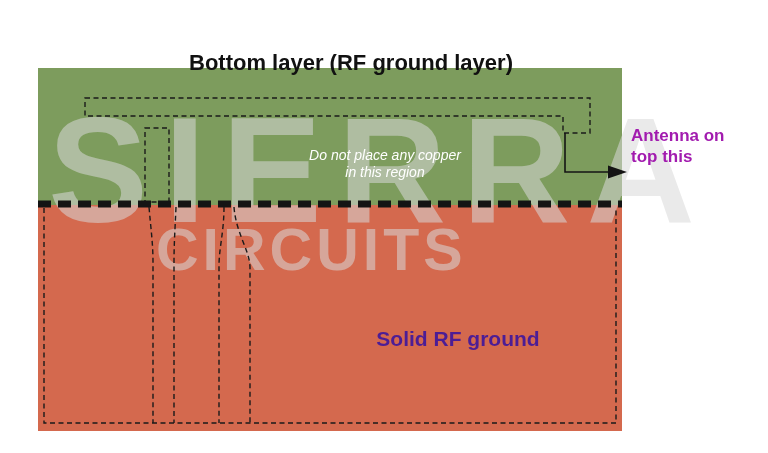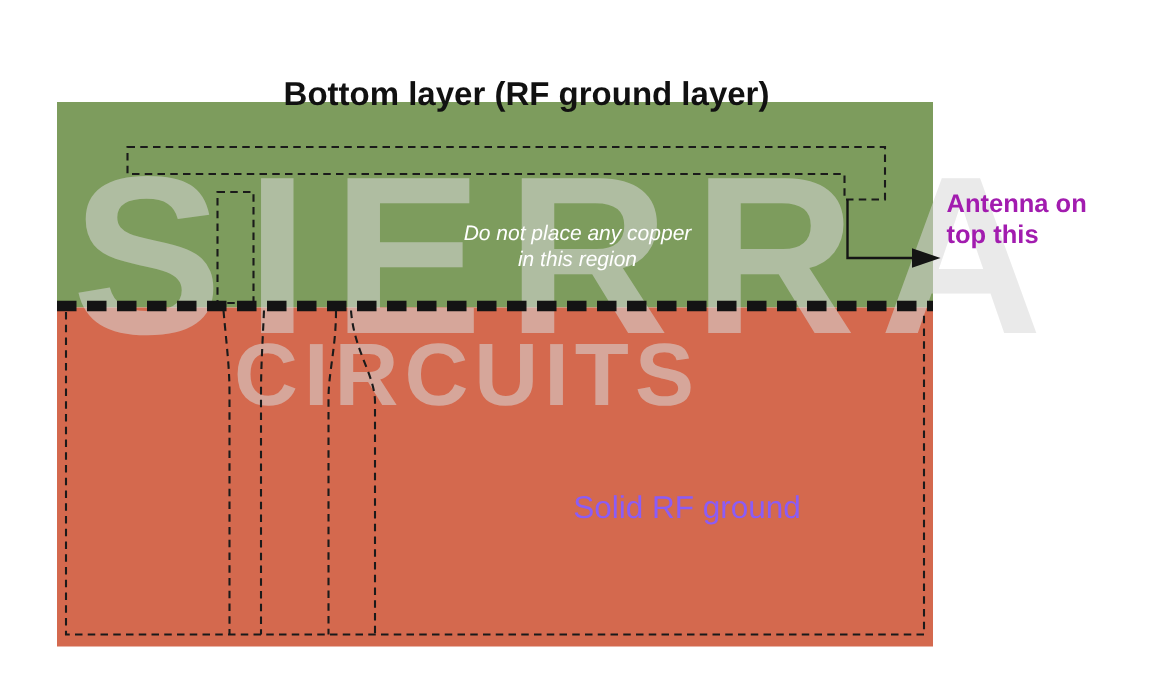--- a/index.html
+++ b/index.html
@@ -64,23 +64,23 @@
     color: #ffffff;
     font-size: 14px;
     line-height: 1.18;
     z-index: 4;
     font-style: italic;
   }
   .ground-label {
     position: absolute;
     left: 330px; top: 327px; width: 256px;
     text-align: center;
-    color: #8b5cf6;
+    color: #4c1d95;
     font-size: 21px;
-    font-weight: 400;
+    font-weight: 700;
     z-index: 4;
   }
   .antenna-callout {
     position: absolute;
     left: 631px; top: 125px; width: 136px;
     color: #a21caf;
     font-size: 17px;
     font-weight: 700;
     line-height: 1.25;
     z-index: 4;

